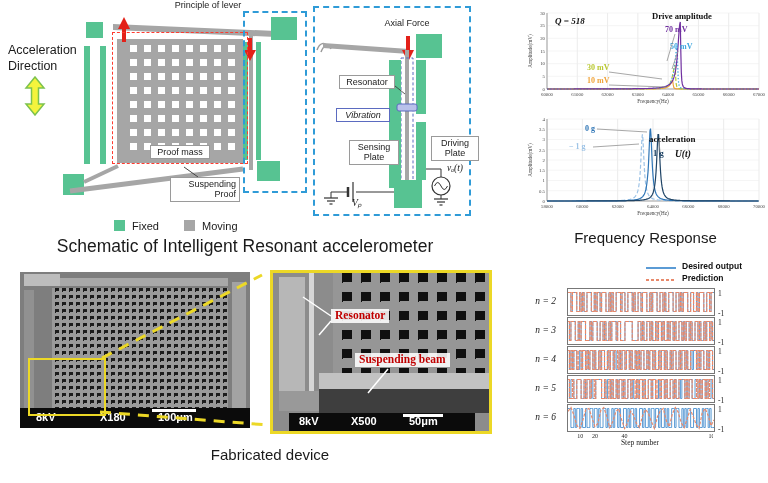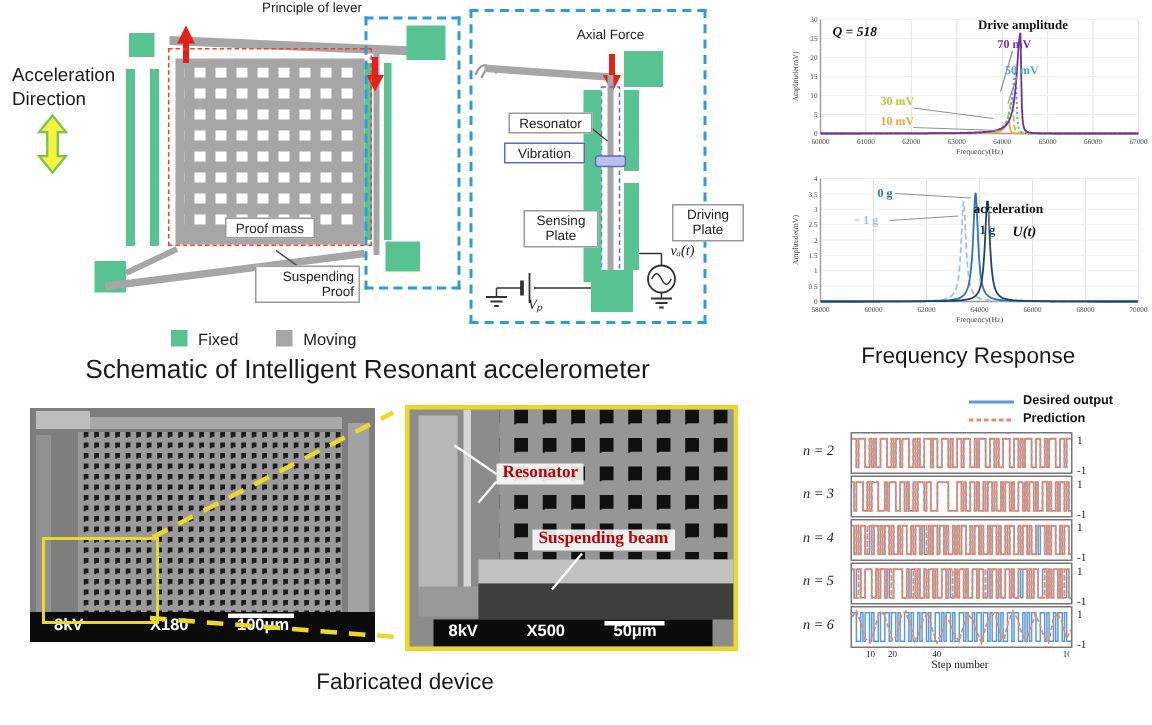--- a/index.html
+++ b/index.html
@@ -121,26 +121,26 @@
       <path d="M119.5,178 q3.2,-7 6.5,0 q3.2,7 6.5,0" fill="none" stroke="#333" stroke-width="1"></path>
       <line x1="126" y1="187" x2="126" y2="191" stroke="#333" stroke-width="1"></line>
       <line x1="119" y1="191" x2="133" y2="191" stroke="#333" stroke-width="1.2"></line>
       <line x1="122" y1="194" x2="130" y2="194" stroke="#333" stroke-width="1.2"></line>
       <line x1="124.5" y1="197" x2="127.5" y2="197" stroke="#333" stroke-width="1.2"></line>
       <line x1="75" y1="74" x2="90" y2="86" stroke="#333" stroke-width="0.8"></line>
     </svg>
   </div>
   <div class="abs smalllab" style="left:372px;top:19px;width:70px;text-align:center;">Axial Force</div>
   <div class="abs boxlab" style="left:339px;top:75px;width:48px;">Resonator</div>
-  <div class="abs boxlab" style="left:336px;top:95px;width:46px;border-color:var(--vib);">Vibration</div>
+  <div class="abs boxlab" style="left:336px;top:108px;width:46px;border-color:var(--vib);font-style:italic;">Vibration</div>
   <div class="abs boxlab" style="left:349px;top:140px;width:42px;">
     <div>Sensing</div>
     <div>Plate</div>
   </div>
-  <div class="abs boxlab" style="left:431px;top:136px;width:40px;margin-left:17px;">
+  <div class="abs boxlab" style="left:431px;top:136px;width:40px;">
     <div>Driving</div>
     <div>Plate</div>
   </div>
   <div class="abs" style="left:352px;top:196px;font-family:'Liberation Serif',serif;font-style:italic;font-size:9.5px;">Vₚ</div>
   <div class="abs" style="left:447px;top:163px;font-family:'Liberation Serif',serif;font-style:italic;font-size:9.5px;">vₐ(t)</div>
 
   <div class="abs cap" style="left:20px;top:236px;width:450px;font-size:17.5px;">Schematic of Intelligent Resonant accelerometer</div>
 
   <svg class="abs" id="freq-top-svg" style="left:525px;top:3px;" width="241" height="106" viewBox="0 0 241 106">
       <line x1="22" y1="10" x2="22" y2="86" stroke="#e3e3e3" stroke-width="0.7"></line>

